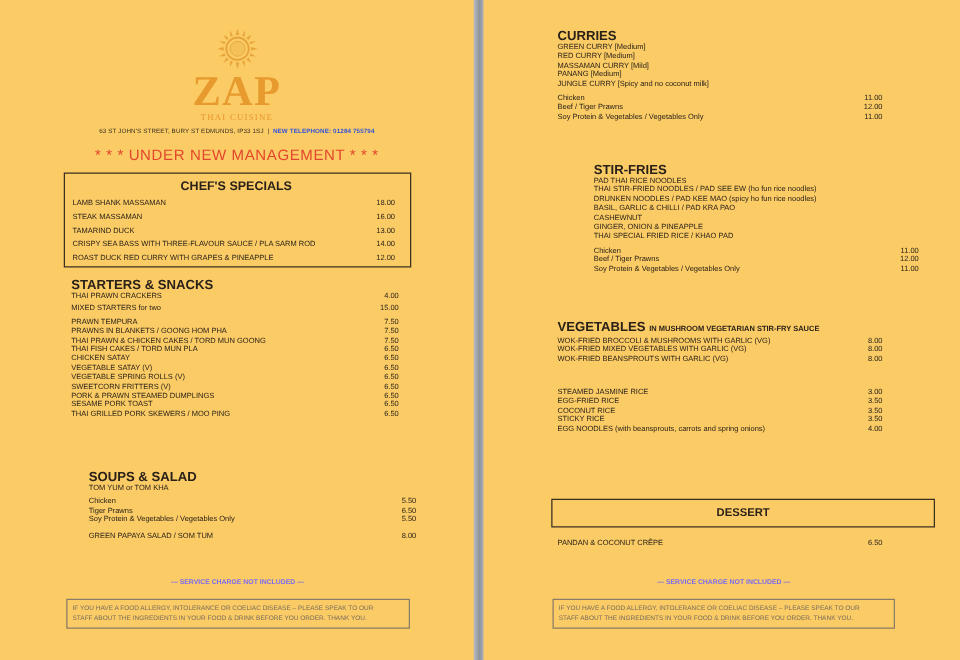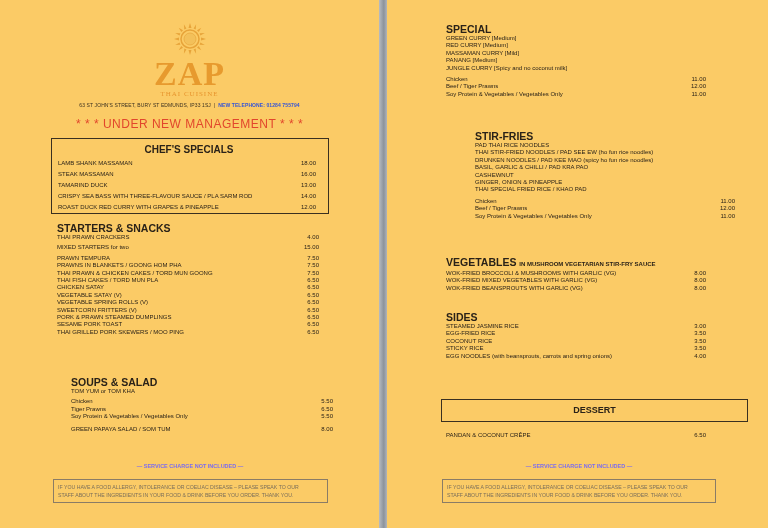--- a/index.html
+++ b/index.html
@@ -189,21 +189,21 @@
     </div>
 </div>
 
 <div class="sc" style="left:55px; width:270px; top:463px;">— SERVICE CHARGE NOT INCLUDED —</div>
 <div class="allergy" style="left:53px; top:479px; width:275px;">
   <div>IF YOU HAVE A FOOD ALLERGY, INTOLERANCE OR COELIAC DISEASE – PLEASE SPEAK TO OUR</div>
   <div>STAFF ABOUT THE INGREDIENTS IN YOUR FOOD &amp; DRINK BEFORE YOU ORDER. THANK YOU.</div>
 </div>
 
 <div class="section" style="left:446px; top:23px; width:260px;">
-  <div class="section-title">SPECIAL</div>
+  <div class="section-title">CURRIES</div>
   <div class="row">
       <span>GREEN CURRY [Medium]</span>
     </div>
   <div class="row">
       <span>RED CURRY [Medium]</span>
     </div>
   <div class="row">
       <span>MASSAMAN CURRY [Mild]</span>
     </div>
   <div class="row">
@@ -275,21 +275,20 @@
       <span>WOK-FRIED MIXED VEGETABLES WITH GARLIC (VG)</span>
       <span class="price">8.00</span>
     </div>
   <div class="row">
       <span>WOK-FRIED BEANSPROUTS WITH GARLIC (VG)</span>
       <span class="price">8.00</span>
     </div>
 </div>
 
 <div class="section" style="left:446px; top:311px; width:260px;">
-  <div class="section-title">SIDES</div>
   <div class="row">
       <span>STEAMED JASMINE RICE</span>
       <span class="price">3.00</span>
     </div>
   <div class="row">
       <span>EGG-FRIED RICE</span>
       <span class="price">3.50</span>
     </div>
   <div class="row">
       <span>COCONUT RICE</span>

